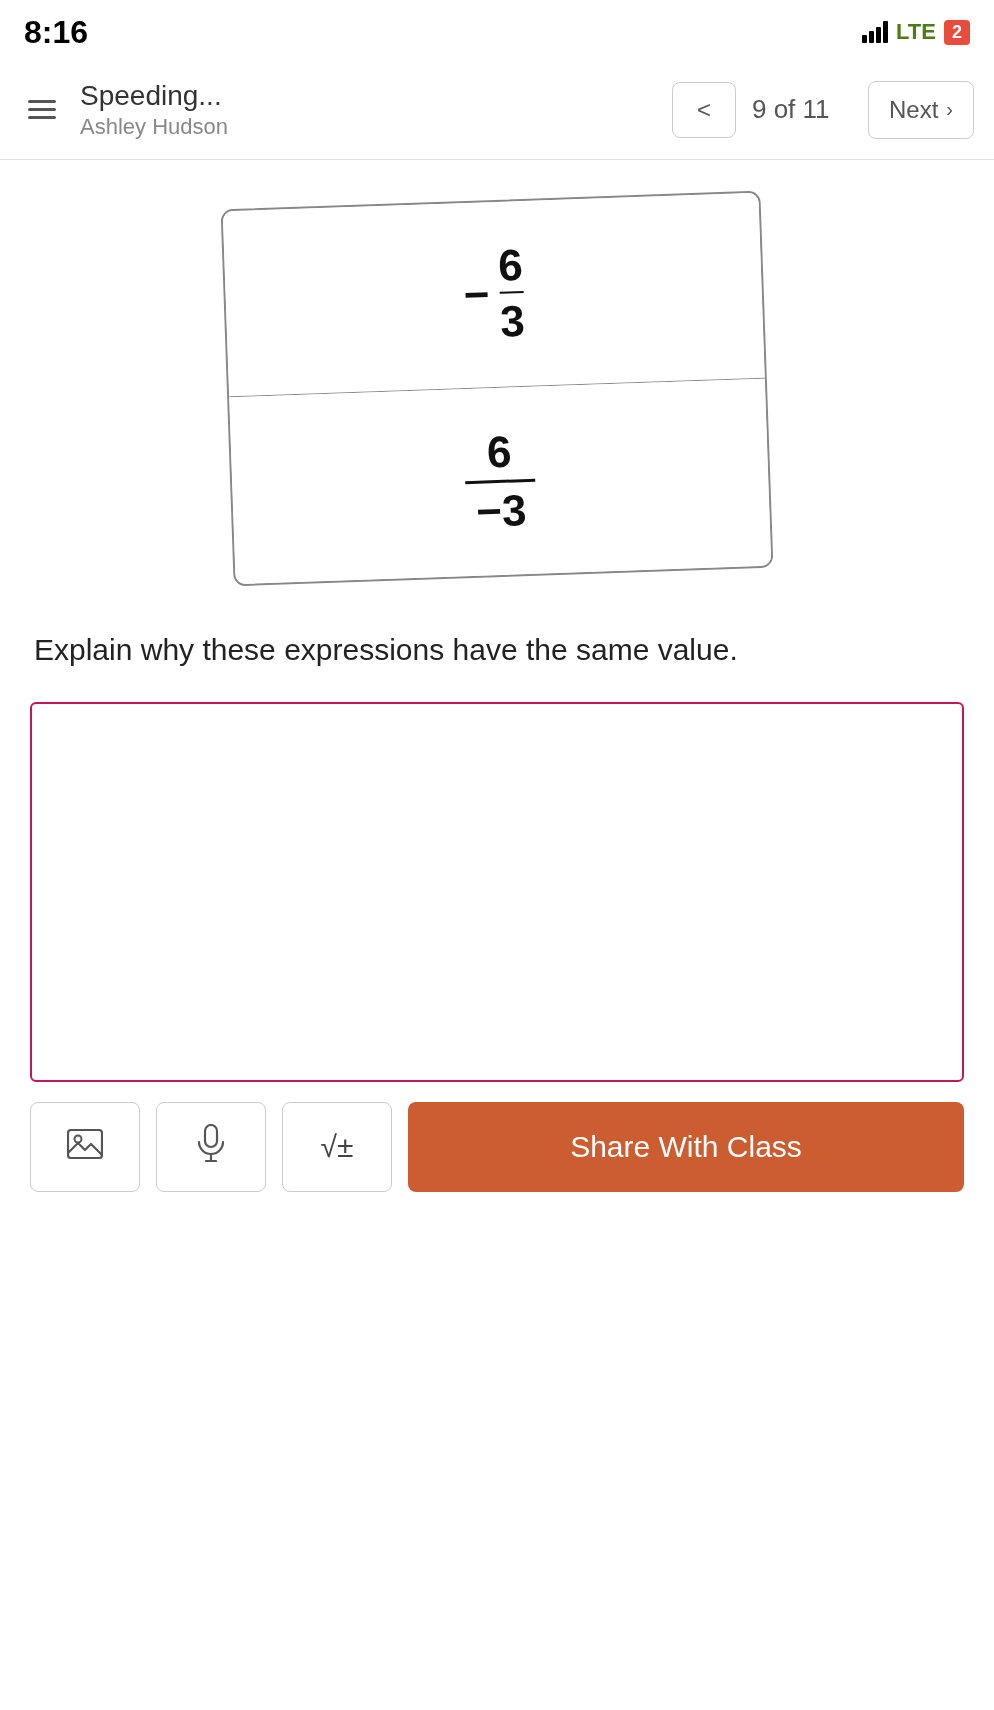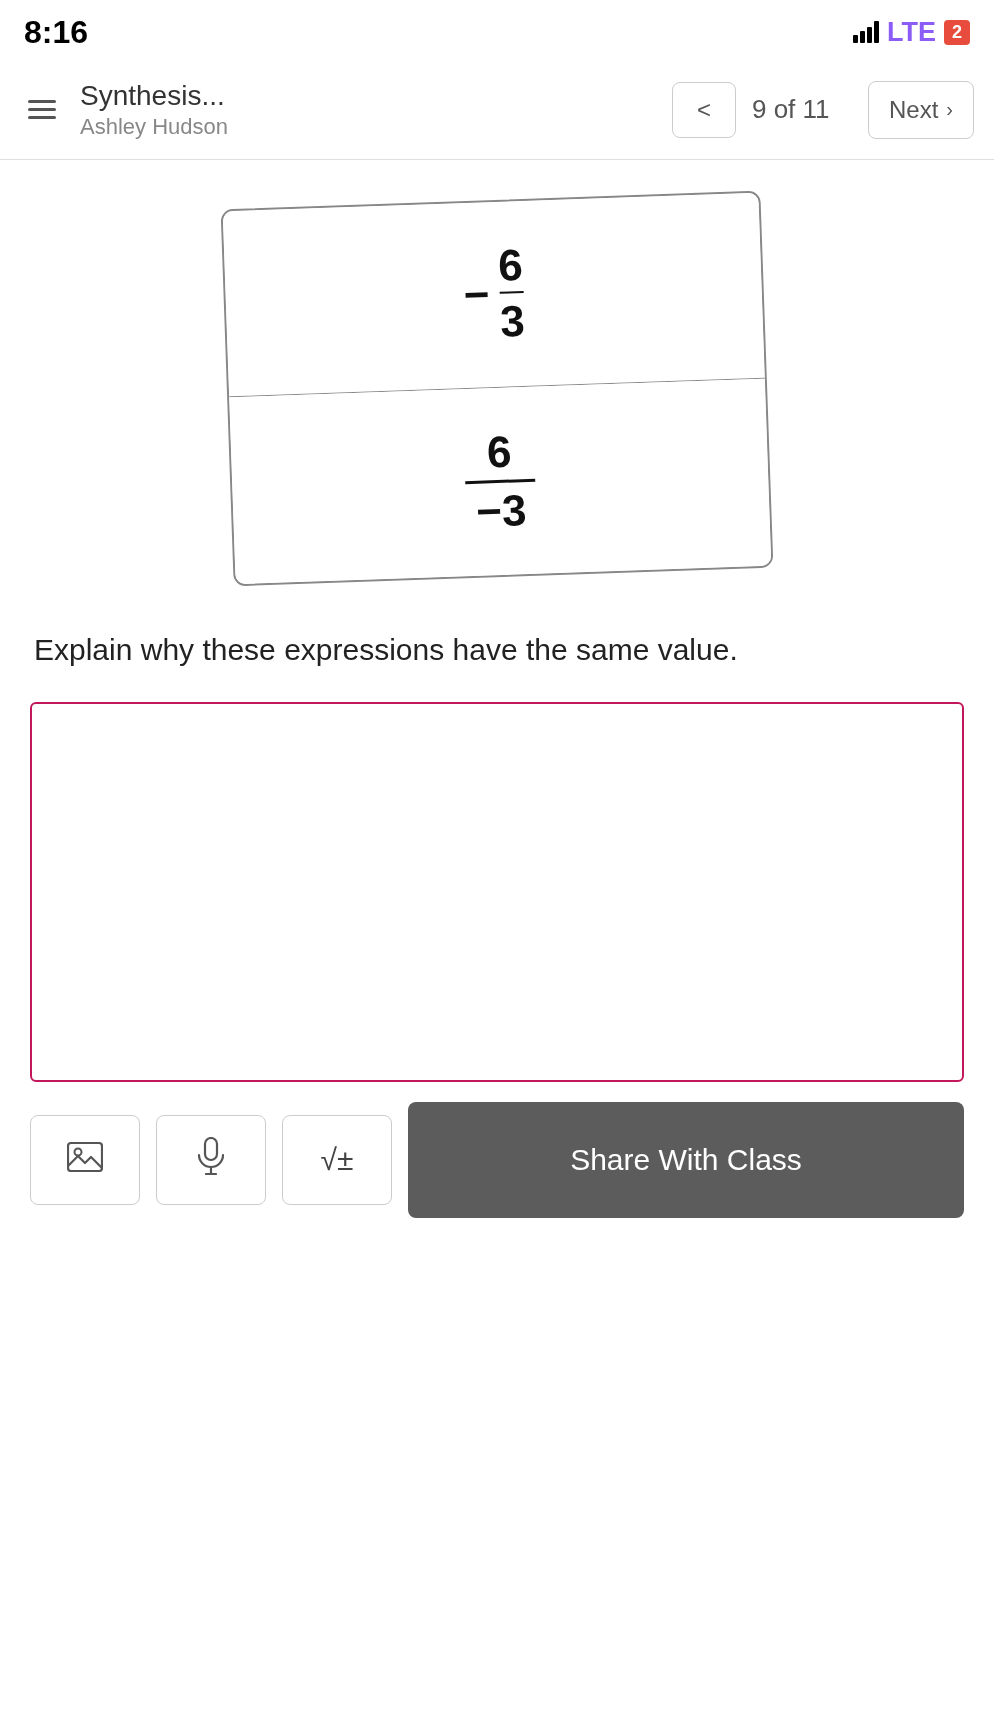--- a/index.html
+++ b/index.html
@@ -37,23 +37,23 @@
       align-items: flex-end;
       gap: 2px;
       height: 22px;
     }
     .signal-bar {
       width: 5px;
       background: #000;
       border-radius: 1px;
     }
     .lte-text {
-      font-size: 27px;
+      font-size: 22px;
       font-weight: 600;
-      color: #8b5cf6;
+      color: #4d7c0f;
     }
     .battery-badge {
       background: #e74c3c;
       color: #fff;
       font-size: 18px;
       font-weight: 700;
       padding: 2px 8px;
       border-radius: 4px;
     }
 
@@ -252,25 +252,25 @@
       height: 90px;
       display: flex;
       align-items: center;
       justify-content: center;
       cursor: pointer;
       font-size: 34px;
       color: #444;
     }
     .share-btn {
       flex: 1;
-      background: #404040;
+      background: #c2410c;
       color: #fff;
       border: none;
       border-radius: 8px;
-      height: 116px;
+      height: 90px;
       font-size: 30px;
       font-weight: 500;
       cursor: pointer;
       display: flex;
       align-items: center;
       justify-content: center;
       opacity: 0.85;
     }
     .sqrt-icon {
       display: inline-block;
@@ -294,21 +294,21 @@
   </div>
 </div>
 
 <div class="nav-bar">
   <div class="hamburger-icon">
     <div class="hamburger-line"></div>
     <div class="hamburger-line"></div>
     <div class="hamburger-line"></div>
   </div>
   <div class="nav-title-block">
-    <div class="nav-title">Synthesis...</div>
+    <div class="nav-title">Speeding...</div>
     <div class="nav-subtitle">Ashley Hudson</div>
   </div>
   <button class="nav-back-btn">&lt;</button>
   <span class="nav-counter">9 of 11</span>
   <button class="nav-next-btn">
     <span>Next</span>
     <span class="chevron-right">›</span>
   </button>
 </div>
 

